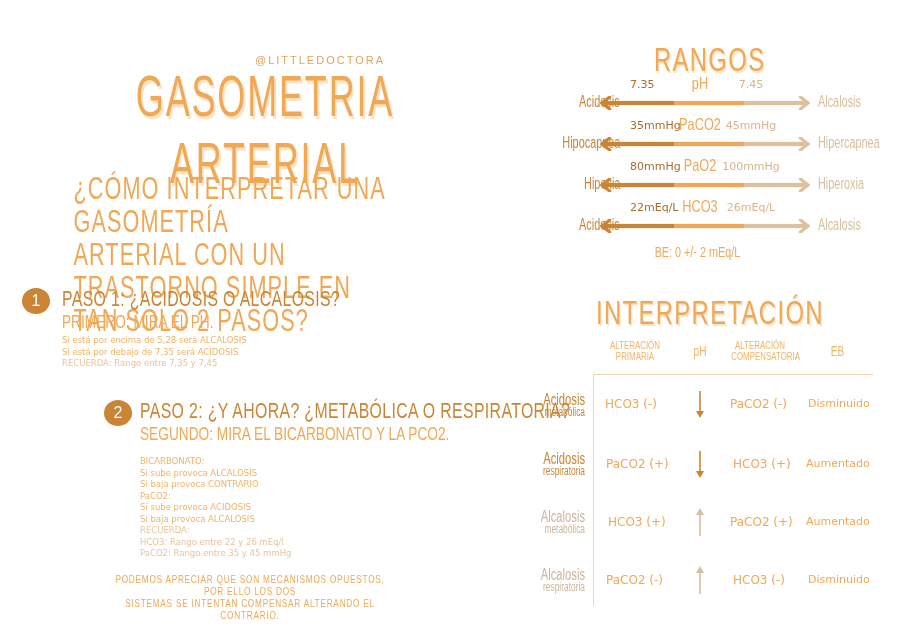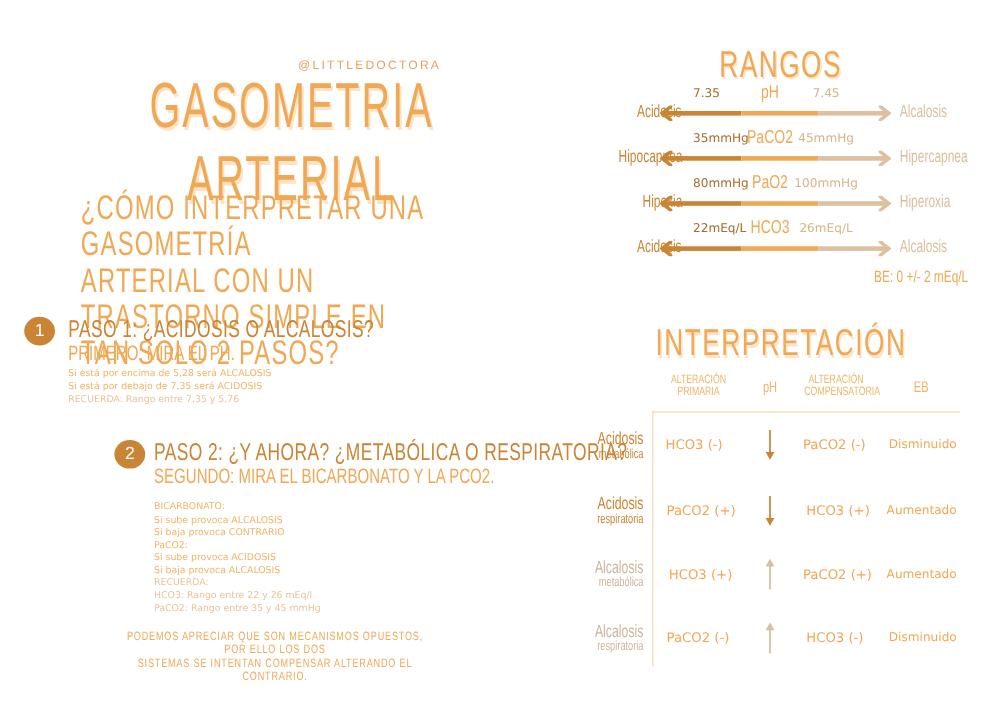--- a/index.html
+++ b/index.html
@@ -1,41 +1,41 @@
 <!DOCTYPE html>
 <html><head>
 <meta charset="utf-8">
 <style>
   html, body { margin: 0; padding: 0; }
   body {
     width: 905px; height: 640px; background: #ffffff; position: relative; overflow: hidden;
     font-family: "DejaVu Sans", sans-serif;
   }
   .abs { position: absolute; }
-  .handle { left: 0; width: 640px; top: 54px; text-align: center; font-size: 11px; letter-spacing: 2px; color: #e3a35c; font-family: "Liberation Sans Narrow","Liberation Sans", sans-serif; padding-left: 16px; }
+  .handle { left: 0; width: 640px; top: 54px; text-align: center; font-size: 11px; letter-spacing: 2px; color: #e3a35c; font-family: "Liberation Sans Narrow","Liberation Sans", sans-serif; }
   .main-title { left: 0; width: 530px; top: 62px; text-align: center; font-family: "Liberation Sans Narrow","Liberation Sans", sans-serif; color: #f0a855; font-size: 58px; letter-spacing: 3px; text-shadow: 3px 3px 0 #fbe3c6; transform: scaleX(0.62); transform-origin: 265px 0; font-weight: 400; }
   .question { left: 0; width: 490px; top: 172px; text-align: left; color: #f0a855; font-family: "Liberation Sans Narrow","Liberation Sans", sans-serif; font-size: 31px; line-height: 33px; letter-spacing: 1.5px; }
   .question span { display:block; transform: scaleX(0.7); }
   .badge { width: 28px; height: 26px; border-radius: 50%; background: #c98535; color: #fff; font-size: 16px; text-align:center; line-height: 26px; font-family: "Liberation Sans", sans-serif; }
   .step-title { color: #c98535; font-size: 22px; font-family: "Liberation Sans Narrow","Liberation Sans", sans-serif; white-space: nowrap; transform: scaleX(0.72); transform-origin: left top; letter-spacing: 0.5px;}
   .step-sub { color: #f0a855; font-size: 19px; font-family: "Liberation Sans Narrow","Liberation Sans", sans-serif; white-space: nowrap; transform: scaleX(0.72); transform-origin: left top; }
   .note { font-size: 8.5px; line-height: 11.5px; color: #f0b466; white-space: nowrap; }
   .note.light { color: #e8c49a; }
   .footer { left: 60px; width: 380px; top: 573px; text-align: center; color: #f0a855; font-size: 11px; line-height: 12px; letter-spacing: 1px; font-family: "Liberation Sans Narrow","Liberation Sans", sans-serif; }
   .footer span { display:block; transform: scaleX(0.75); }
   .section-title { color: #f0a855; font-family: "Liberation Sans Narrow","Liberation Sans", sans-serif; font-size: 34px; letter-spacing: 2px; text-align:center; text-shadow: 2px 2px 0 #fbe3c6; }
   .section-title span { display:inline-block; transform: scaleX(0.7); }
   .range-row { position: absolute; left: 530px; width: 360px; height: 40px; }
   .rlabel-l { position:absolute; right: 270px; top: 15px; font-size: 16px; white-space: nowrap; font-family: "Liberation Sans Narrow","Liberation Sans", sans-serif; transform: scaleX(0.68); transform-origin: right top; }
   .rlabel-r { position:absolute; left: 288px; top: 15px; font-size: 16px; white-space: nowrap; color: #d9bf9c; font-family: "Liberation Sans Narrow","Liberation Sans", sans-serif; transform: scaleX(0.68); transform-origin: left top; }
   .bar { position:absolute; left: 70px; top: 22px; width: 210px; height: 8px; }
   .val-l { position:absolute; left: 100px; top: 0px; width: 70px; font-size: 11px; color: #a86d2e; white-space: nowrap; }
   .val-r { position:absolute; left: 176px; top: 0px; width: 90px; text-align:center; font-size: 11px; color: #d9b48a; white-space: nowrap; }
   .val-c { position:absolute; left: 140px; top: -4px; width: 60px; text-align:center; font-size: 17px; color: #f0a855; font-family: "Liberation Sans Narrow","Liberation Sans", sans-serif; transform: scaleX(0.75); }
-  .be { left: 537px; width: 360px; top: 243px; text-align:right; color: #f0a855; font-size: 15px; font-family: "Liberation Sans Narrow","Liberation Sans", sans-serif; }
+  .be { left: 517px; width: 360px; top: 243px; text-align:center; color: #f0a855; font-size: 15px; font-family: "Liberation Sans Narrow","Liberation Sans", sans-serif; }
   .be span { display:inline-block; transform: scaleX(0.72); }
   .th { position:absolute; top: 340px; text-align:center; color: #f0b466; font-size: 11px; line-height: 11px; font-family: "Liberation Sans Narrow","Liberation Sans", sans-serif; }
   .th span { display:block; transform: scaleX(0.72); }
   .hline { position:absolute; left: 593px; top: 374px; width: 280px; height: 1px; background: #f3d3ab; }
   .vline { position:absolute; left: 593px; top: 374px; width: 1px; height: 232px; background: #f3d3ab; }
   .rowlab { position:absolute; width: 80px; right: 0; text-align: right; font-family: "Liberation Sans Narrow","Liberation Sans", sans-serif; }
   .rowlab .big { display:block; font-size: 16px; line-height: 14px; transform: scaleX(0.7); transform-origin: right top; }
   .rowlab .small { display:block; font-size: 12px; line-height: 11px; transform: scaleX(0.7); transform-origin: right top; }
   .cell { position:absolute; font-size: 12px; color: #f0a855; white-space: nowrap; text-align:center; }
 </style>
@@ -50,21 +50,21 @@
   <span>ARTERIAL CON UN TRASTORNO SIMPLE EN</span>
   <span>TAN SOLO 2 PASOS?</span>
 </div>
 
 <div class="abs badge" style="left:22px; top:288px;">1</div>
 <div class="abs step-title" style="left:62px; top:286px;">PASO 1: ¿ACIDOSIS O ALCALOSIS?</div>
 <div class="abs step-sub" style="left:62px; top:311px;">PRIMERO: MIRA EL PH.</div>
 <div class="abs" style="left:62px; top:335px;">
   <div class="note">Si está por encima de 5,28 será ALCALOSIS</div>
   <div class="note">Si está por debajo de 7,35 será ACIDOSIS</div>
-  <div class="note light">RECUERDA: Rango entre 7,35 y 5,76</div>
+  <div class="note light">RECUERDA: Rango entre 7,35 y 7,45</div>
 </div>
 
 <div class="abs badge" style="left:104px; top:400px;">2</div>
 <div class="abs step-title" style="left:140px; top:398px;">PASO 2: ¿Y AHORA? ¿METABÓLICA O RESPIRATORIA?</div>
 <div class="abs step-sub" style="left:140px; top:423px;">SEGUNDO: MIRA EL BICARBONATO Y LA PCO2.</div>
 <div class="abs" style="left:140px; top:456px;">
   <div class="note">BICARBONATO:</div>
   <div class="note">Si sube provoca ALCALOSIS</div>
   <div class="note">Si baja provoca CONTRARIO</div>
   <div class="note">PaCO2:</div>

